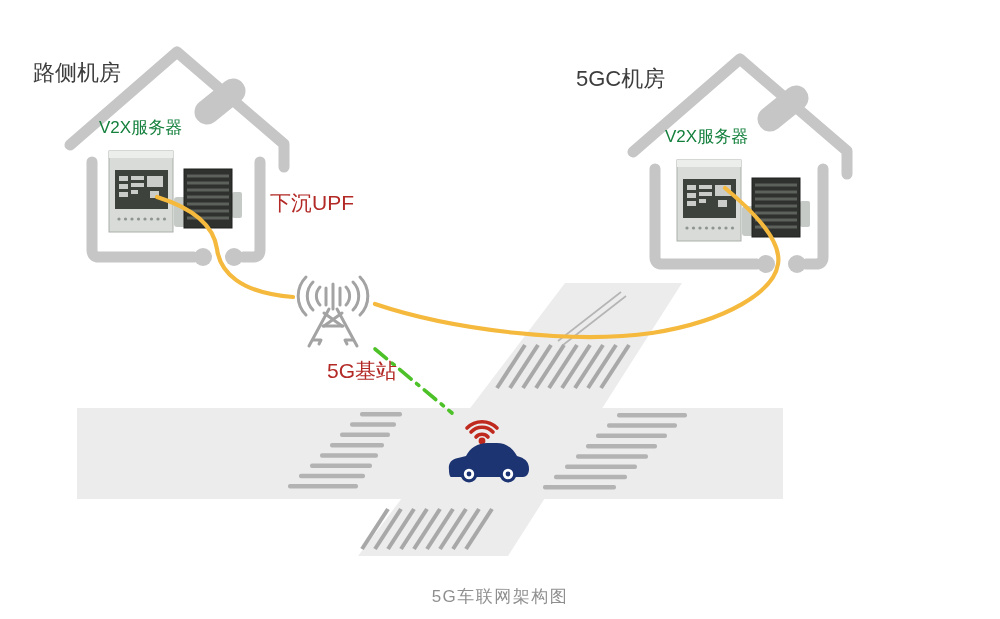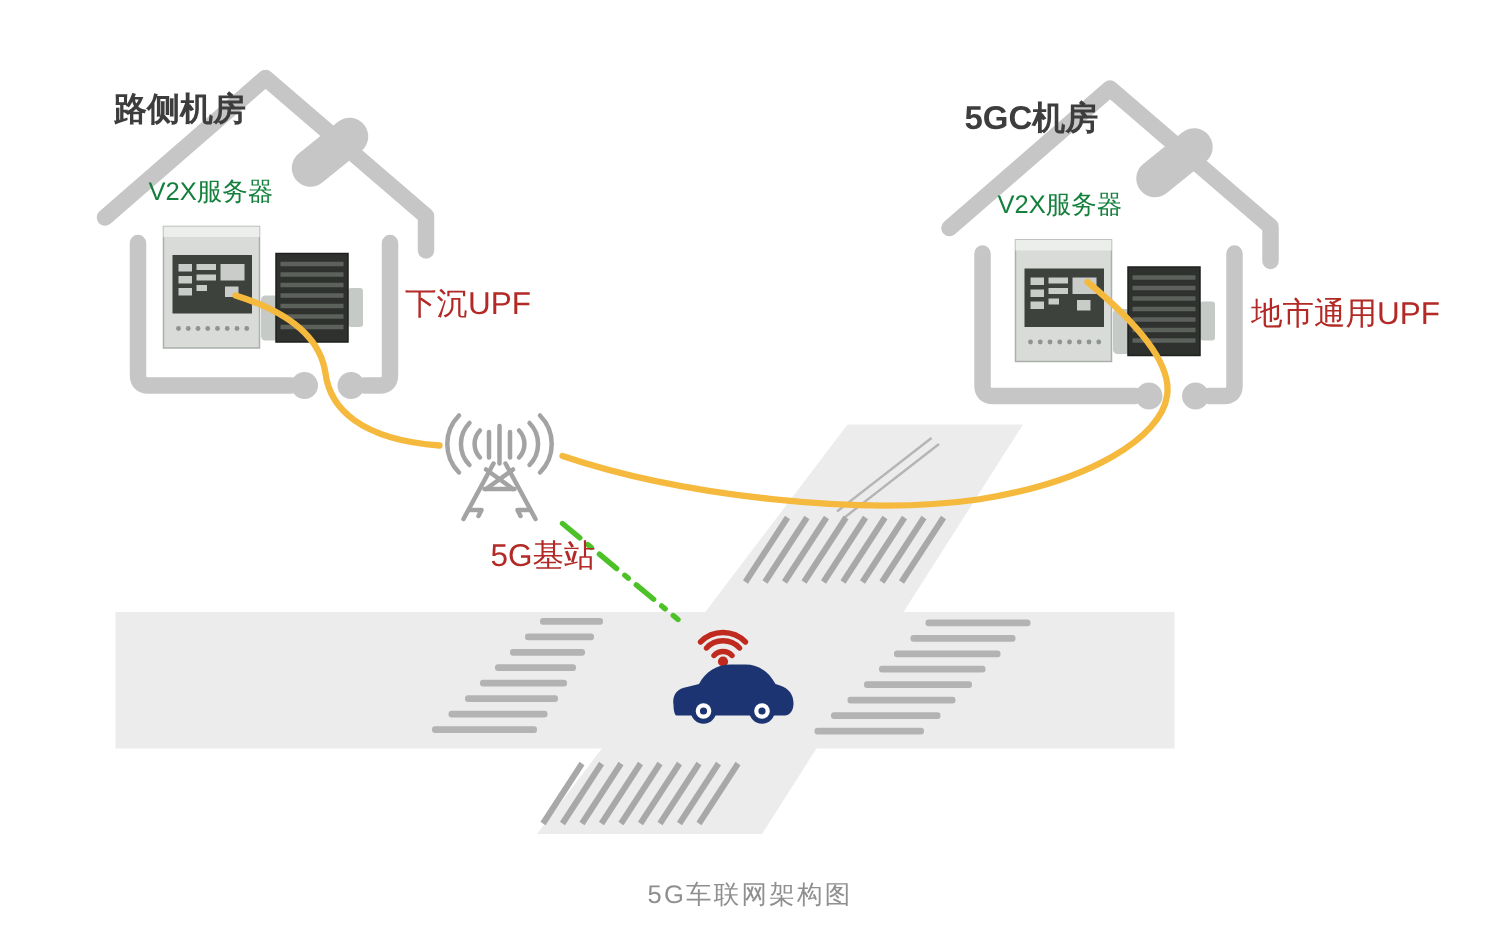--- a/index.html
+++ b/index.html
@@ -2,21 +2,21 @@
 <html style="--red_label: #b22926; --cable_yellow: #f5b93d; --link_green: #4cc228; --house_gray: #c6c6c6; --road_gray: #ececec; --bar_gray: #b3b3b3; --hatch_gray: #a8a8a8; --car_navy: #1d3473; --wifi_red: #c0291e; --caption_gray: #8f8f8f; --dark_text: #3d3d3d;"><head>
 <meta charset="utf-8">
 <style>
   html,body{margin:0;padding:0;background:#ffffff;}
   .wrap{
     position:relative;width:1000px;height:619px;background:#ffffff;
     font-family:"Liberation Sans",sans-serif;overflow:hidden;margin:0 auto;
   }
   .layer{position:absolute;left:0;top:0;}
   .lbl{position:absolute;white-space:nowrap;line-height:1.1;}
-  .room-title{font-size:22px;font-weight:bold;color:var(--dark_text);margin-left:43px;}
+  .room-title{font-size:22px;font-weight:normal;color:var(--dark_text);}
   .srv-label{font-size:17px;color:#15803d;}
   .red-label{font-size:21px;font-weight:normal;color:var(--red_label);}
   .caption{left:0;width:1000px;text-align:center;top:588px;font-size:17px;
     color:var(--caption_gray);letter-spacing:1.5px;}
   
   .road{fill:var(--road_gray);}
   .bar{fill:var(--bar_gray);}
   .hatch{stroke:var(--hatch_gray);stroke-width:4;}
   .lane{stroke:#b5b5b5;stroke-width:1.6;}
   .house{stroke:var(--house_gray);stroke-width:11;fill:none;
@@ -191,20 +191,19 @@
       <circle class="car" cx="508" cy="474" r="8.5"></circle>
       <circle cx="508" cy="474" r="5.2" fill="#ffffff"></circle>
       <circle class="car" cx="508" cy="474" r="2.4"></circle>
     </g>
   </svg>
 
   <div class="lbl room-title" style="left:33px;top:61px;">路侧机房</div>
   <div class="lbl srv-label" style="left:99px;top:119px;">V2X服务器</div>
   <div class="lbl red-label" style="left:270px;top:191px;">下沉UPF</div>
 
-  <div class="lbl room-title" style="left:600px;top:67px;">5GC机房</div>
+  <div class="lbl room-title" style="left:576px;top:67px;">5GC机房</div>
   <div class="lbl srv-label" style="left:665px;top:128px;">V2X服务器</div>
-  <div class="lbl red-label" style="left:834px;top:198px;">地市通用UPF</div>
 
   <div class="lbl red-label" style="left:295px;top:359px;margin-left:32px;">5G基站</div>
 
   <div class="lbl caption">5G车联网架构图</div>
 </div>
 
 </body></html>

